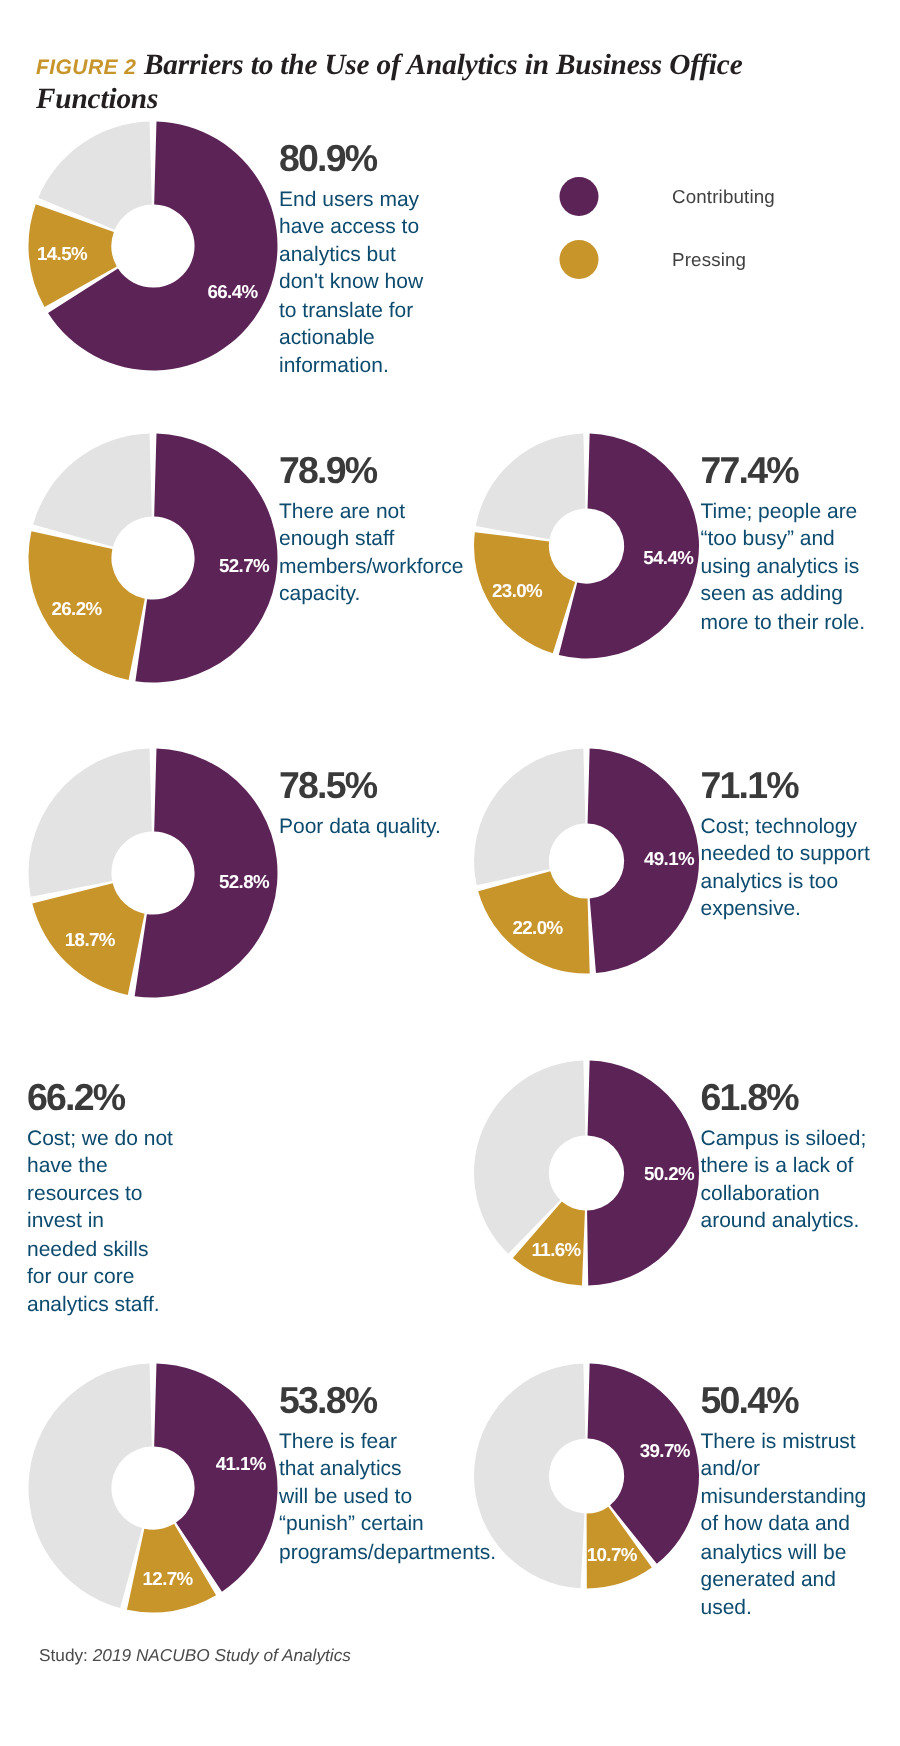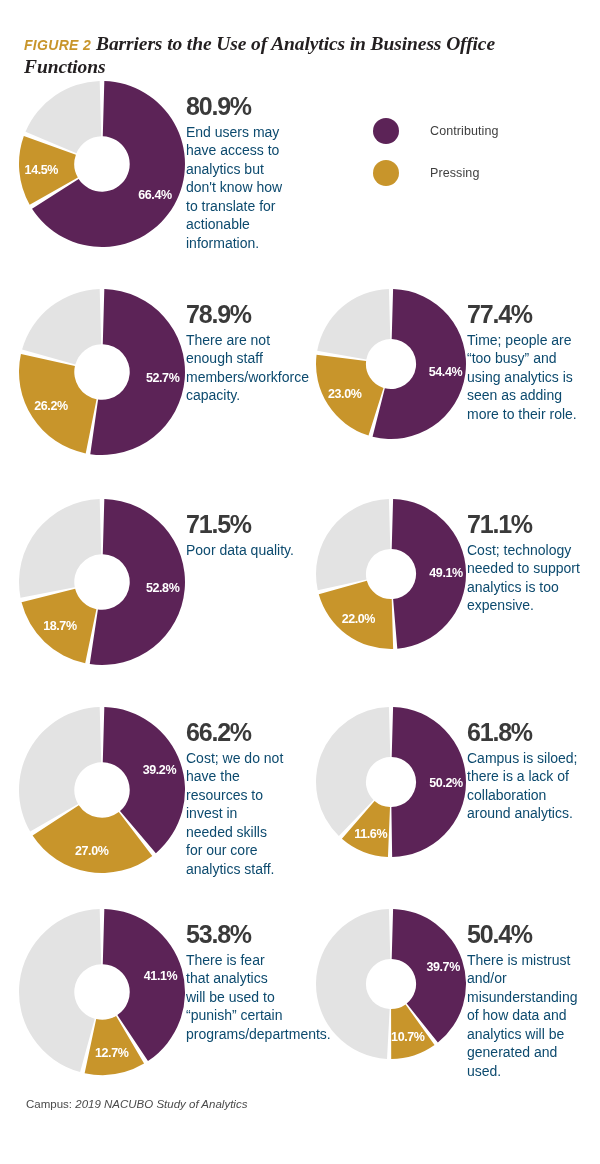--- a/index.html
+++ b/index.html
@@ -52,21 +52,21 @@
     align-items: center;
     height: 42px;
   }
   .legend-dot {
     width: 26px;
     height: 26px;
     border-radius: 50%;
     flex: 0 0 auto;
   }
   .legend-label {
-    margin-left: 31px;
+    margin-left: 49px;
     font-size: 12.5px;
     color: #3f3f3f;
     letter-spacing: 0.1px;
   }
 
   
   .chart-cell {
     position: absolute;
     display: flex;
     align-items: flex-start;
@@ -182,49 +182,40 @@
       <div class="donut-wrap">
         <svg width="168" height="168" viewBox="0 0 168 168">
           <path d="M 86.3174960140562 1.0323604516505895 A 83 83 0 1 1 71.76047385114317 166.09259406092275 L 79.91229319462275 111.41694828155156 A 27.720000000000002 27.720000000000002 0 1 0 84.77398782541732 56.29080761108138 Z" fill="#5c2357"></path>
           <text x="144.65258319350949" y="93.84908365558164" text-anchor="middle" class="slice-label">52.8%</text>
           <path d="M 67.19702600943648 165.2813635778365 A 83 83 0 0 1 3.5360359587034793 104.36051302794064 L 57.126974900906745 90.79992073656041 A 27.720000000000002 27.720000000000002 0 0 0 78.38821157809132 111.14601684792322 Z" fill="#c8952b"></path>
           <text x="41.90283023425541" y="132.49064493405479" text-anchor="middle" class="slice-label">18.7%</text>
           <path d="M 2.524943773843887 99.83714661625324 A 83 83 0 0 1 81.68250398594377 1.0323604516505895 L 83.22601217458266 56.29080761108138 A 27.720000000000002 27.720000000000002 0 0 0 56.789294474830754 89.28922535183783 Z" fill="#e3e3e3"></path>
         </svg>
       </div>
       <div class="text-side" style="width: 112px;">
-        <div class="big-pct">71.5%</div>
+        <div class="big-pct">78.5%</div>
         <div class="desc">Poor data quality.</div>
       </div>
     </div>
     <div class="chart-cell" style="left: 315px; top: 498px;">
       <div class="donut-wrap">
         <svg width="152" height="152" viewBox="0 0 152 152">
           <path d="M 78.09412290426766 1.029241371973427 A 75 75 0 0 1 82.32801296040118 150.7325648694931 L 78.11608753395815 100.99056969235849 A 25.080000000000002 25.080000000000002 0 0 0 76.7002746991871 50.92977831478791 Z" fill="#5c2357"></path>
           <text x="131.0100041306089" y="78.94421416949834" text-anchor="middle" class="slice-label">49.1%</text>
           <path d="M 78.1464618529221 150.969278384642 A 75 75 0 0 1 3.7769057016776912 96.21941270105651 L 51.84859726664102 82.7613716072333 A 25.080000000000002 25.080000000000002 0 0 0 76.71777684361714 101.06972669182429 Z" fill="#c8952b"></path>
           <text x="43.37390347289659" y="124.81770356645447" text-anchor="middle" class="slice-label">22.0%</text>
           <path d="M 2.7608404901449433 92.15628404955814 A 75 75 0 0 1 73.90587709573232 1.029241371973427 L 75.29972530081288 50.92977831478791 A 25.080000000000002 25.080000000000002 0 0 0 51.50882505990447 81.40266138617224 Z" fill="#e3e3e3"></path>
         </svg>
       </div>
       <div class="text-side" style="width: 118px;">
         <div class="big-pct">71.1%</div>
         <div class="desc">Cost; technology needed to support analytics is too expensive.</div>
       </div>
     </div>
     <div class="chart-cell" style="left: 18px; top: 706px;">
-      <div class="donut-wrap">
-        <svg width="168" height="168" viewBox="0 0 168 168">
-          <path d="M 86.3174960140562 1.0323604516505895 A 83 83 0 0 1 137.8821538921542 147.13250741054256 L 101.99534103482547 105.08473620988241 A 27.720000000000002 27.720000000000002 0 0 0 84.77398782541732 56.29080761108138 Z" fill="#5c2357"></path>
-          <text x="141.41680774944473" y="68.23528357308439" text-anchor="middle" class="slice-label">39.2%</text>
-          <path d="M 134.273987330205 150.04185186624 A 83 83 0 0 1 14.612086688442375 129.54467571810963 L 60.82610895185087 99.21082422778312 A 27.720000000000002 27.720000000000002 0 0 0 100.79030034690702 106.05638715339967 Z" fill="#c8952b"></path>
-          <text x="73.72006921833108" y="148.5139281094322" text-anchor="middle" class="slice-label">27.0%</text>
-          <path d="M 12.17790646520487 125.60032307902355 A 83 83 0 0 1 81.68250398594377 1.0323604516505895 L 83.22601217458266 56.29080761108138 A 27.720000000000002 27.720000000000002 0 0 0 60.013151412234684 97.89350549097028 Z" fill="#e3e3e3"></path>
-        </svg>
-      </div>
       <div class="text-side" style="width: 100px;">
         <div class="big-pct">66.2%</div>
         <div class="desc">Cost; we do not have the resources to invest in needed skills for our core analytics staff.</div>
       </div>
     </div>
     <div class="chart-cell" style="left: 315px; top: 706px;">
       <div class="donut-wrap">
         <svg width="152" height="152" viewBox="0 0 152 152">
           <path d="M 78.09412290426766 1.029241371973427 A 75 75 0 0 1 77.15187201812144 150.99115408402426 L 76.38518600285981 101.07704192569771 A 25.080000000000002 25.080000000000002 0 0 0 76.7002746991871 50.92977831478791 Z" fill="#5c2357"></path>
           <text x="131.03091371543493" y="80.84577397871266" text-anchor="middle" class="slice-label">50.2%</text>
@@ -263,14 +254,14 @@
           <path d="M 72.02251612240589 150.8944565505584 A 75 75 0 0 1 73.90587709573232 1.029241371973427 L 75.29972530081288 50.92977831478791 A 25.080000000000002 25.080000000000002 0 0 0 74.66992939133253 101.04470627050672 Z" fill="#e3e3e3"></path>
         </svg>
       </div>
       <div class="text-side" style="width: 118px;">
         <div class="big-pct">50.4%</div>
         <div class="desc">There is mistrust and/or misunderstanding of how data and analytics will be generated and used.</div>
       </div>
     </div>
   </div>
 
-<div class="source"><span>Campus:</span>
+<div class="source"><span>Study:</span>
   <em>2019 NACUBO Study of Analytics</em></div>
 
 </body></html>

